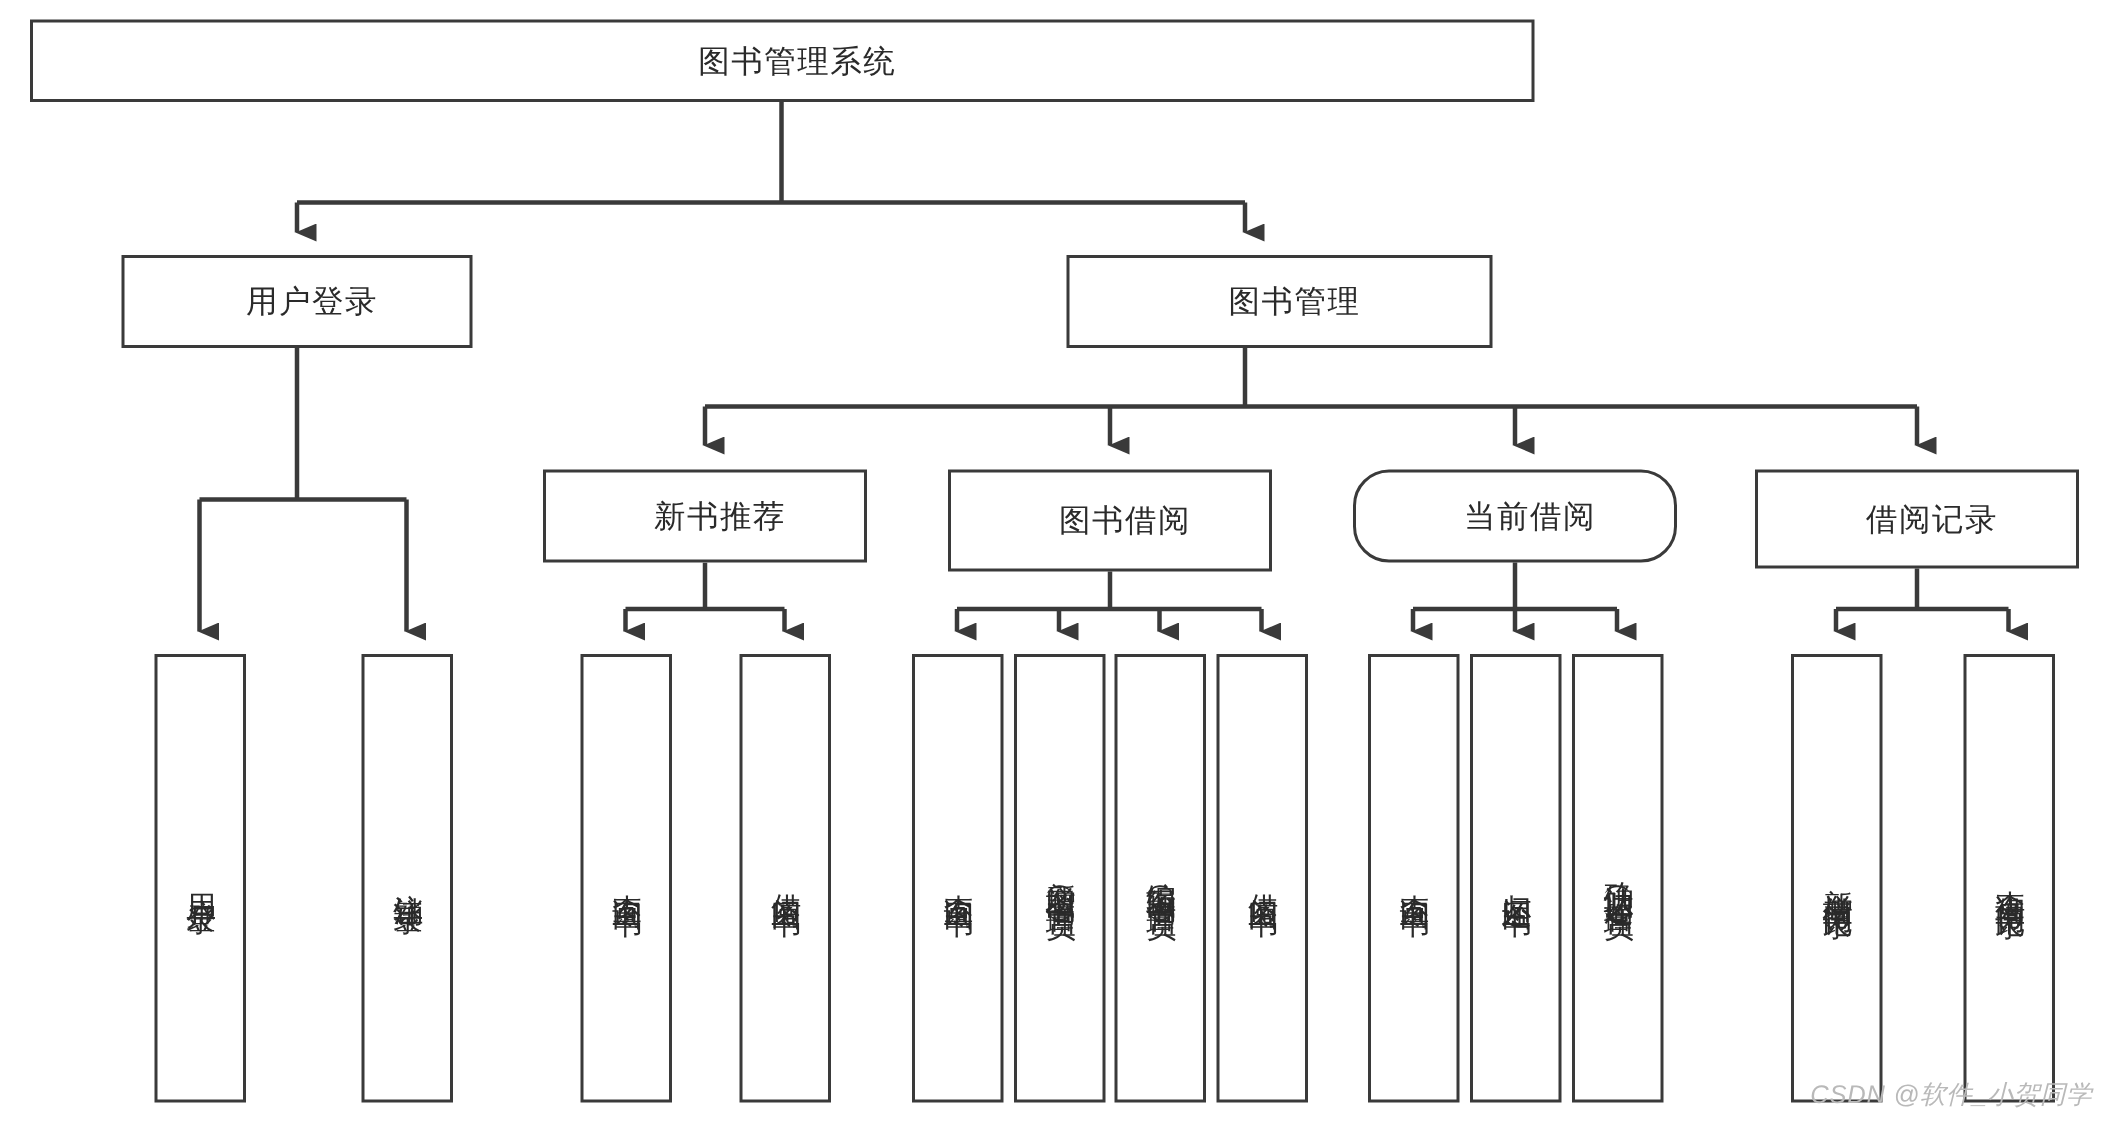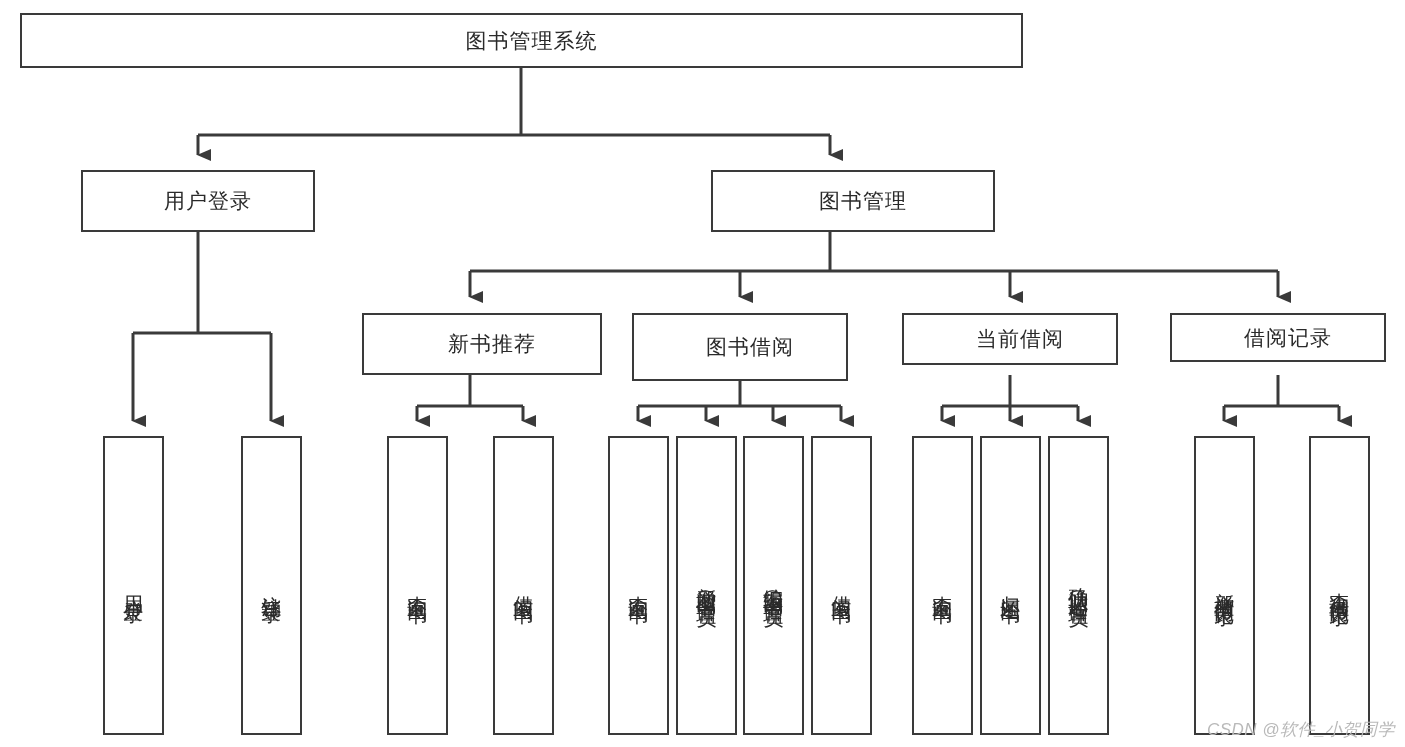--- a/index.html
+++ b/index.html
@@ -125,30 +125,30 @@
     <span class="hlabel">图书管理系统</span>
   </div>
 
   <div class="node horiz" style="left:81px; top:170px; width:234px; height:62px;">
     <span class="hlabel">用户登录</span>
   </div>
   <div class="node horiz" style="left:711px; top:170px; width:284px; height:62px;">
     <span class="hlabel">图书管理</span>
   </div>
 
-  <div class="node horiz" style="left:362px; top:313px; width:240px; height:62px;">
+  <div class="node horiz" style="left:362px; top:313px; width:216px; height:62px;">
     <span class="hlabel">新书推荐</span>
   </div>
   <div class="node horiz" style="left:632px; top:313px; width:216px; height:68px;">
     <span class="hlabel">图书借阅</span>
   </div>
-  <div class="node horiz" style="left:902px; top:313px; width:216px; height:52px;">
+  <div class="node horiz" style="left:902px; top:313px; width:216px; height:62px;border-radius:24px;">
     <span class="hlabel">当前借阅</span>
   </div>
-  <div class="node horiz" style="left:1170px; top:313px; width:216px; height:49px;">
+  <div class="node horiz" style="left:1170px; top:313px; width:216px; height:66px;">
     <span class="hlabel">借阅记录</span>
   </div>
 
   <div class="node vert" style="left:103px; top:436px; width:61px; height:299px;">
     <span class="vlabel">用户登录</span>
   </div>
   <div class="node vert" style="left:241px; top:436px; width:61px; height:299px;">
     <span class="vlabel">注销登录</span>
   </div>
 

